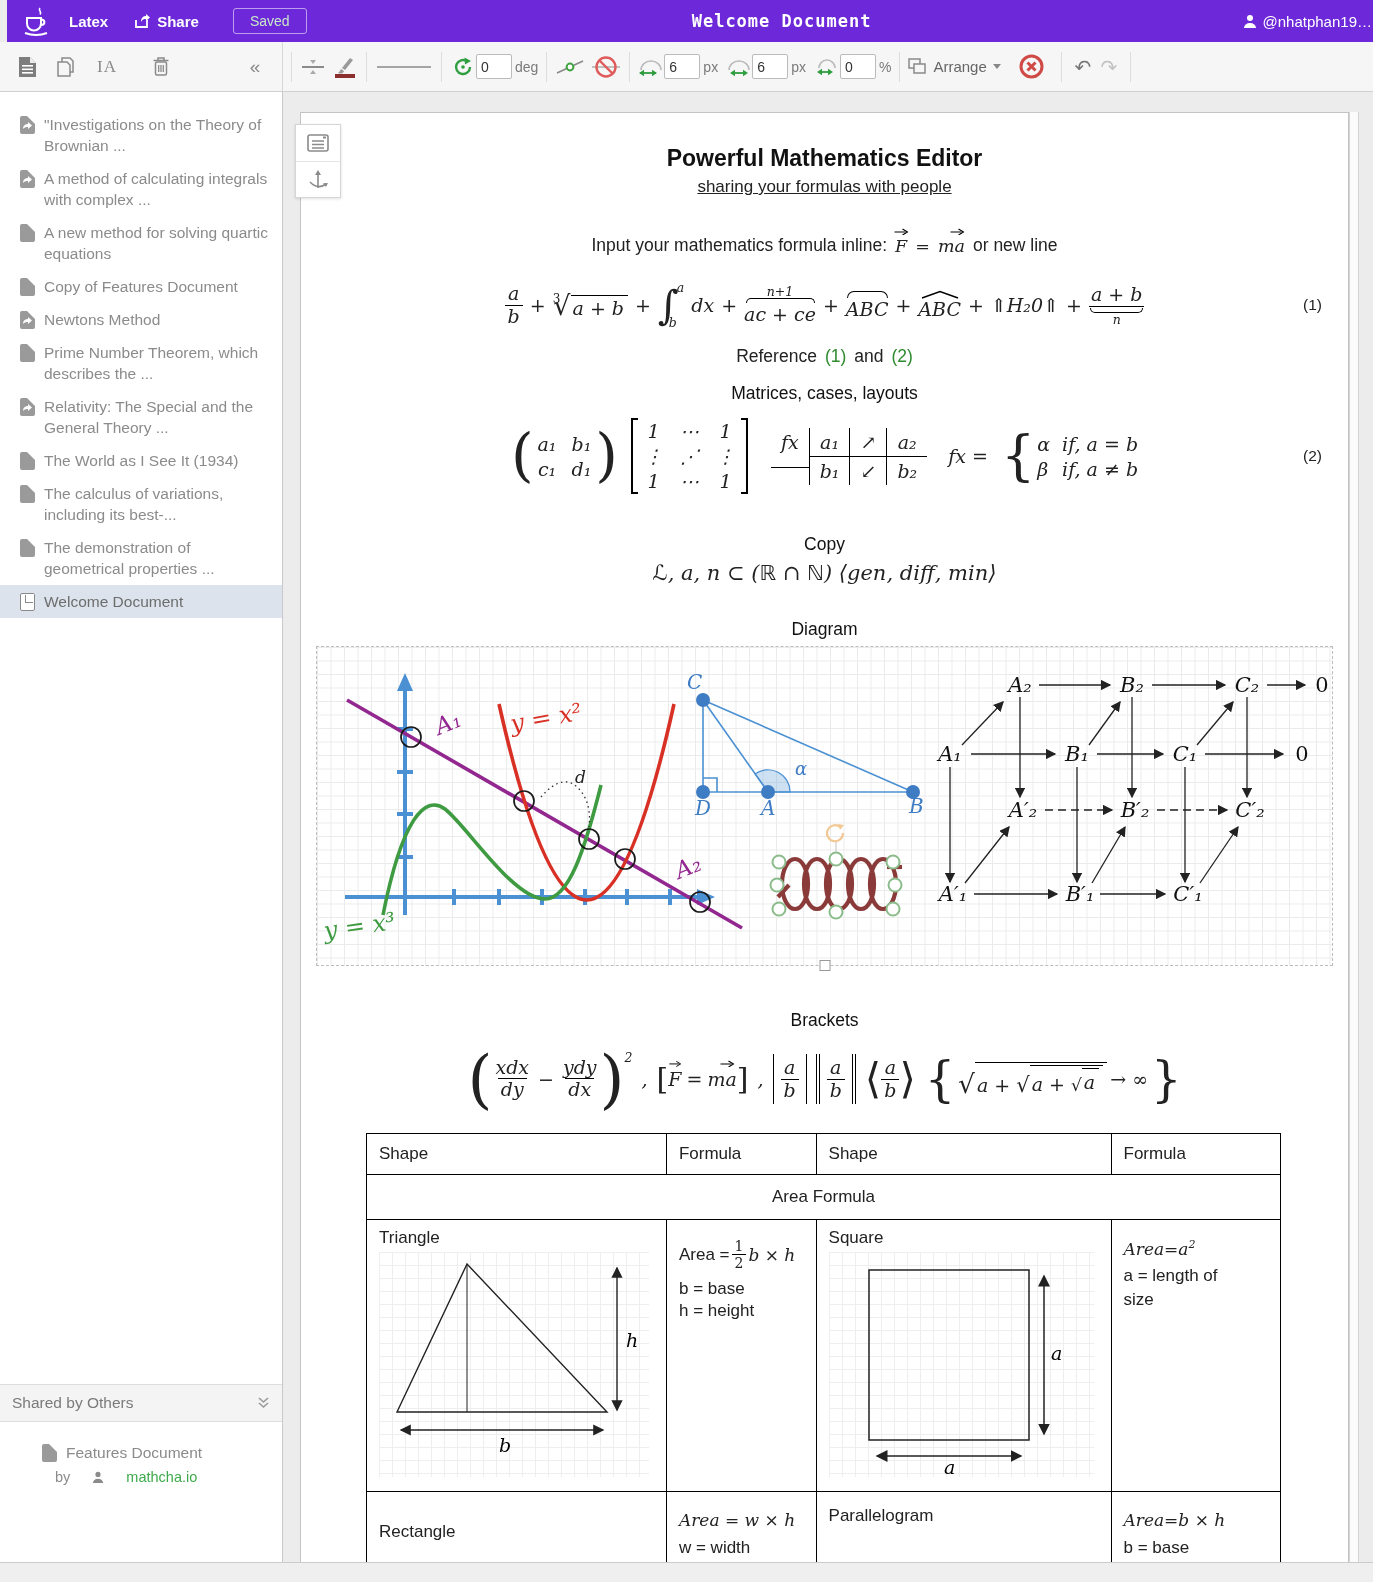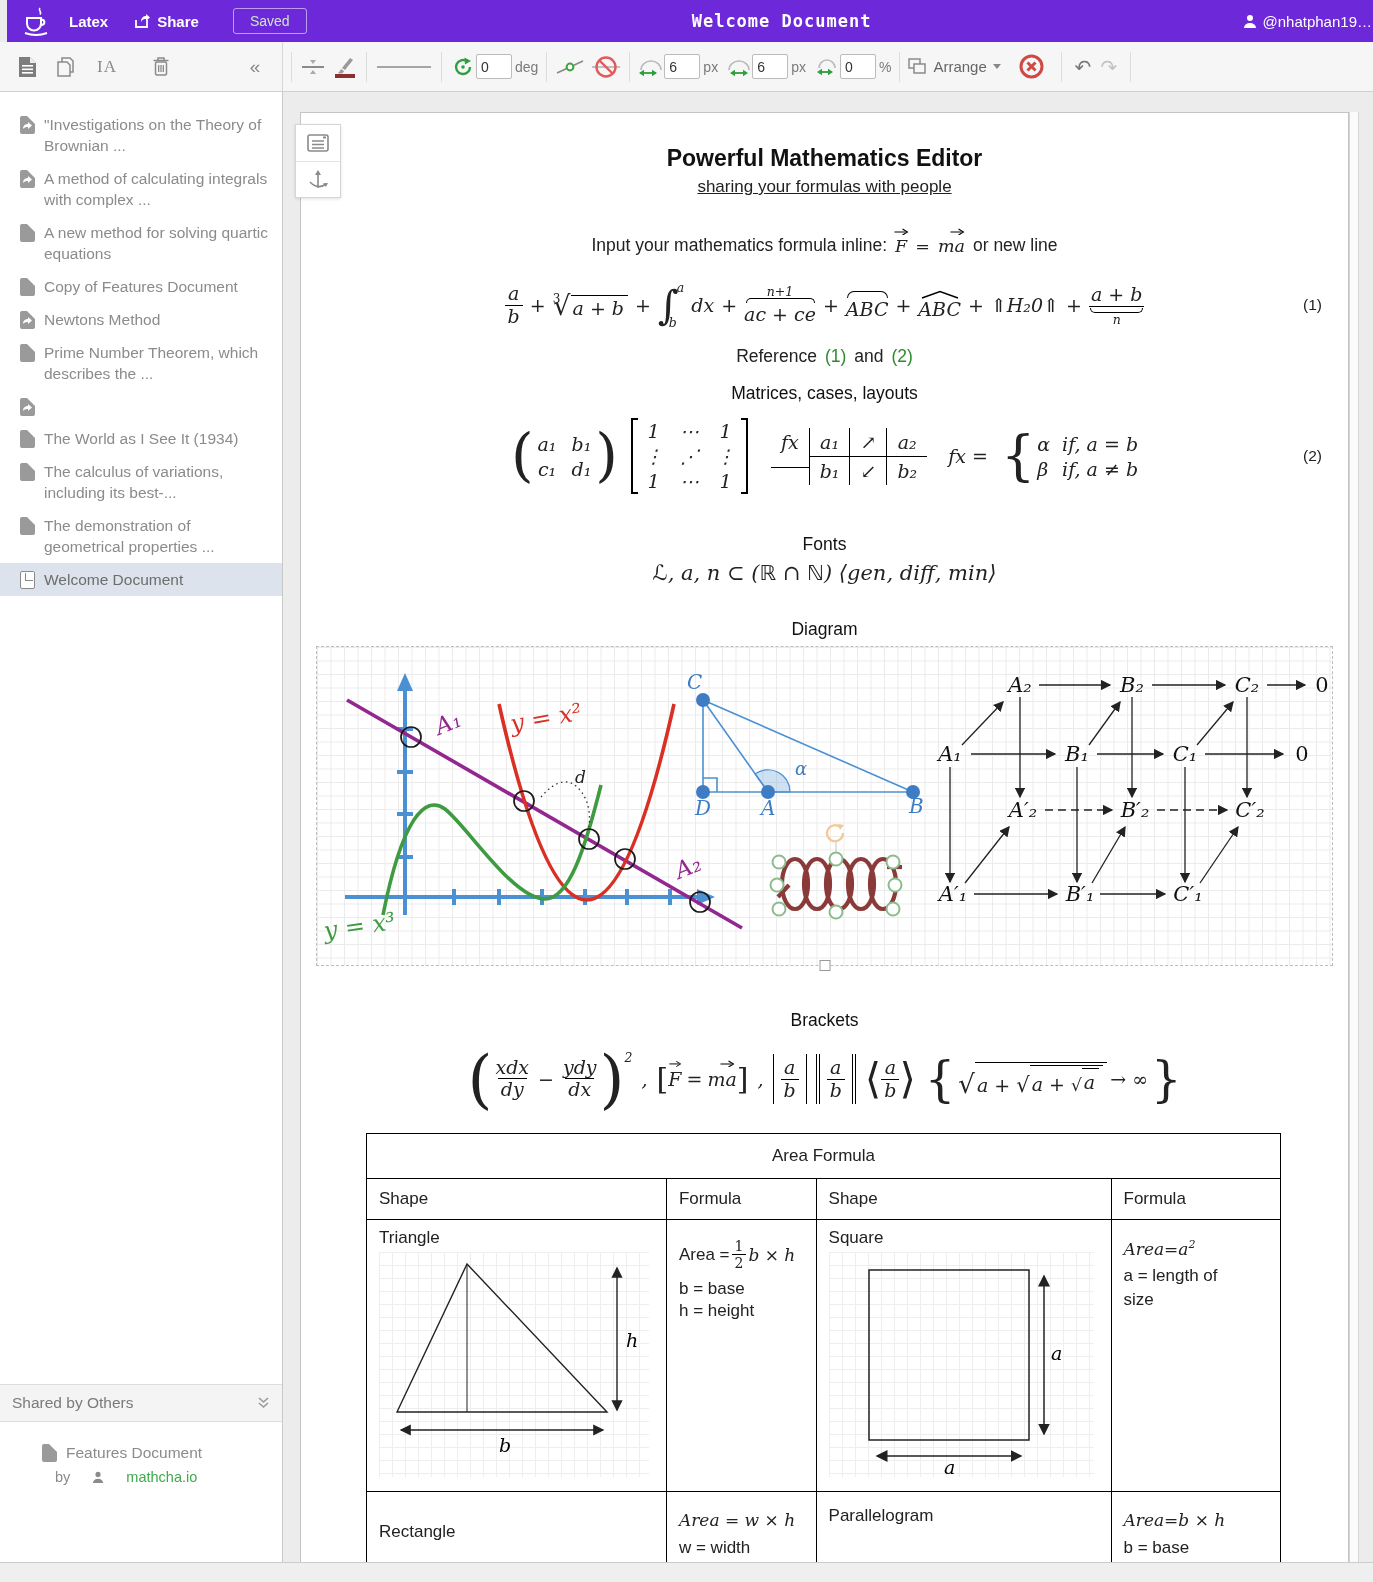--- a/index.html
+++ b/index.html
@@ -314,20 +314,21 @@
     <div class="sd-item">
         <span class="icon-doc"></span>
         <span>Prime Number Theorem, which describes the ...</span>
       </div>
     <div class="sd-item">
         <span class="icon-doc">
           <svg width="12" height="8" viewBox="0 0 10 8">
             <path d="M1,7 C1,3 4,2 6,2 L6,0 L10,3.5 L6,7 L6,5 C4,5 2,5.5 1,7 Z" fill="#fff"></path>
           </svg>
         </span>
+        <span>Relativity: The Special and the General Theory ...</span>
       </div>
     <div class="sd-item">
         <span class="icon-doc"></span>
         <span>The World as I See It (1934)</span>
       </div>
     <div class="sd-item">
         <span class="icon-doc"></span>
         <span>The calculus of variations, including its best-...</span>
       </div>
     <div class="sd-item">
@@ -503,21 +504,21 @@
         <span class="cases">
             <span>α</span>
             <span>if, a = b</span>
             <span>β</span>
             <span>if, a ≠ b</span>
           </span>
       </span>
       <span class="eqnum">(2)</span>
     </div>
 
-    <div class="dhead" style="margin-top:30px">Fonts</div>
+    <div class="dhead" style="margin-top:30px">Copy</div>
     <div class="mathline mt" style="margin-top:6px; font-size:21px; font-family:'DejaVu Serif','DejaVu Sans',serif">ℒ, a, n ⊂ (ℝ ∩ ℕ) ⟨gen, diff, min⟩</div>
 
     <div class="dhead" style="margin-top:34px">Diagram</div>
 
     <div class="canvas">
       <svg width="1017" height="318" viewBox="0 0 1017 318">
         <defs>
           <marker id="ar" markerWidth="9" markerHeight="8" refX="7" refY="4" orient="auto">
               <path d="M0,0 L8,4 L0,8 Z" fill="#222"></path>
             </marker>
@@ -719,28 +720,28 @@
         </span>
           </span>
         <span>→ ∞</span>
         <span class="brc">}</span>
       </span>
     </div>
 
     <table class="atable">
       <tbody>
           <tr>
-            <td colspan="4" class="ttl">Area Formula</td>
-          </tr>
-      <tr>
         <th style="border:1.4px solid #000;padding:10px 12px;text-align:left;font-weight:normal;width:300px">Shape</th>
         <th style="border:1.4px solid #000;padding:10px 12px;text-align:left;font-weight:normal;width:150px">Formula</th>
         <th style="border:1.4px solid #000;padding:10px 12px;text-align:left;font-weight:normal;width:295px">Shape</th>
         <th style="border:1.4px solid #000;padding:10px 12px;text-align:left;font-weight:normal;width:170px">Formula</th>
       </tr>
+      <tr>
+            <td colspan="4" class="ttl">Area Formula</td>
+          </tr>
       <tr style="height:272px">
         <td>
           <div>Triangle</div>
           <svg class="gridbg" width="270" height="225" viewBox="0 0 270 225" style="margin-top:4px">
             <g stroke="#222" stroke-width="1.4" fill="none">
               <path d="M88,12 L18,160 L228,160 Z"></path>
               <line x1="88" y1="12" x2="88" y2="160" stroke-width="1"></line>
               <line x1="22" y1="178" x2="224" y2="178" marker-start="url(#arS)" marker-end="url(#ar)"></line>
               <line x1="238" y1="16" x2="238" y2="158" marker-start="url(#arS)" marker-end="url(#ar)"></line>
             </g>

